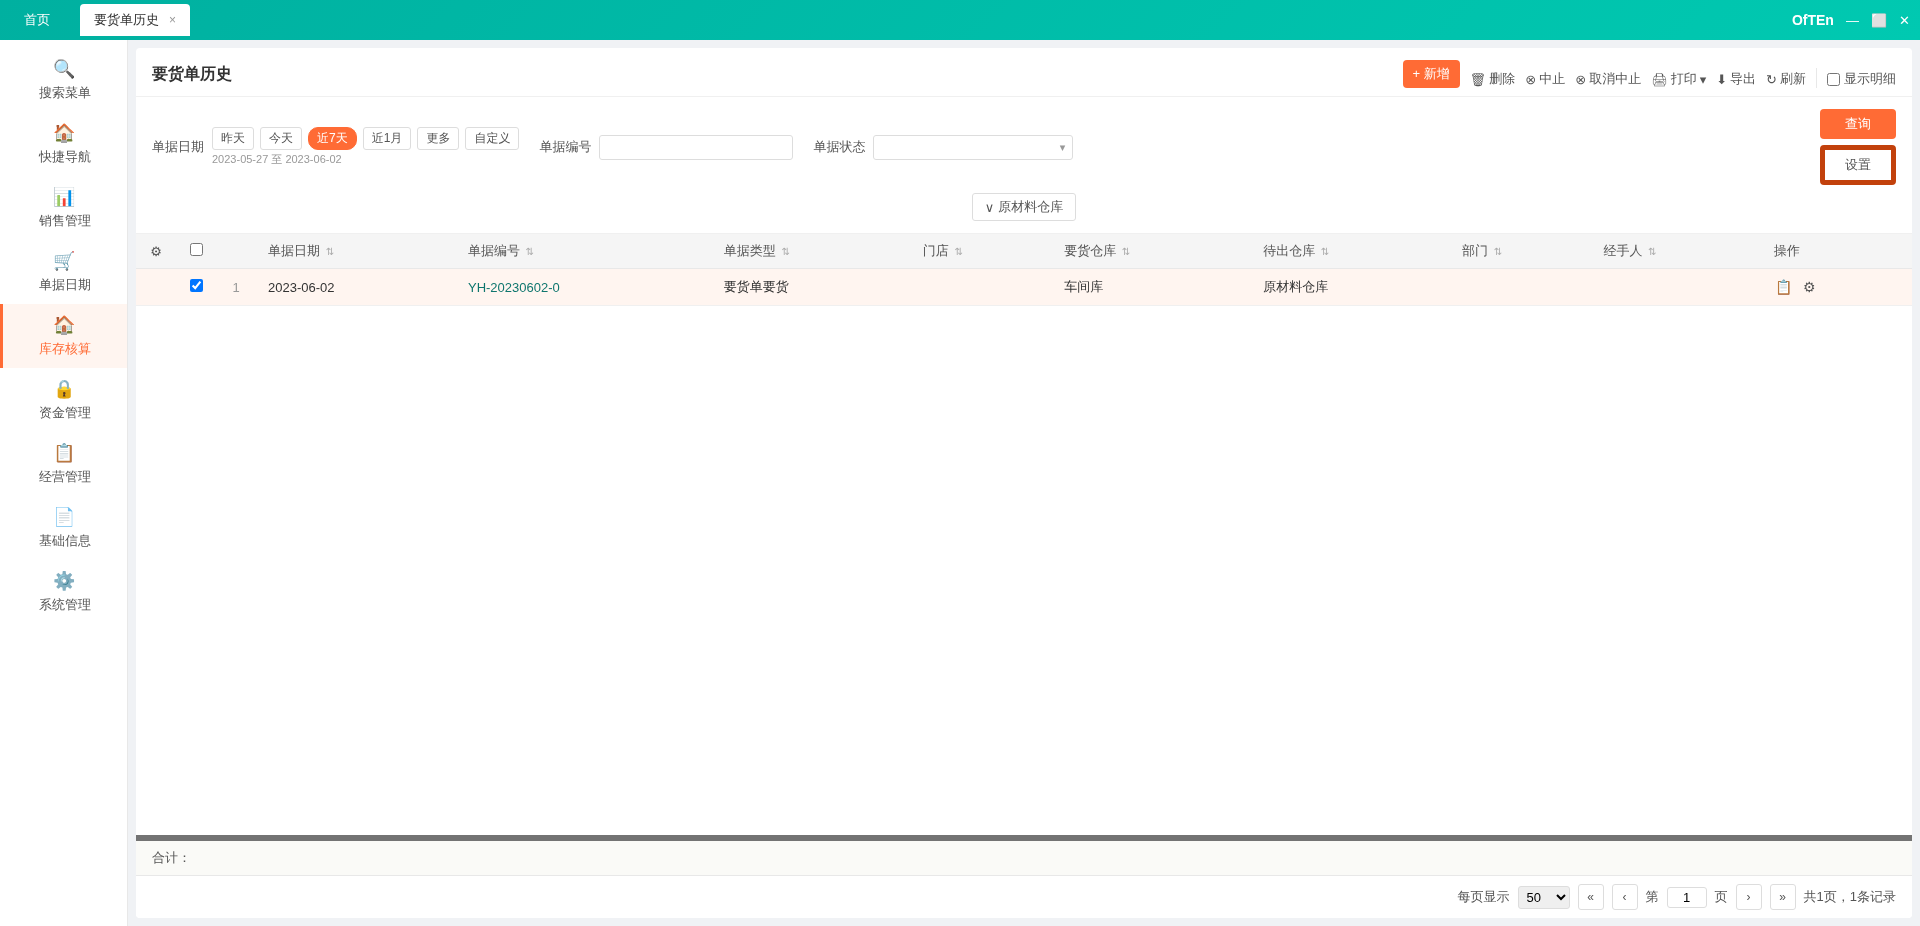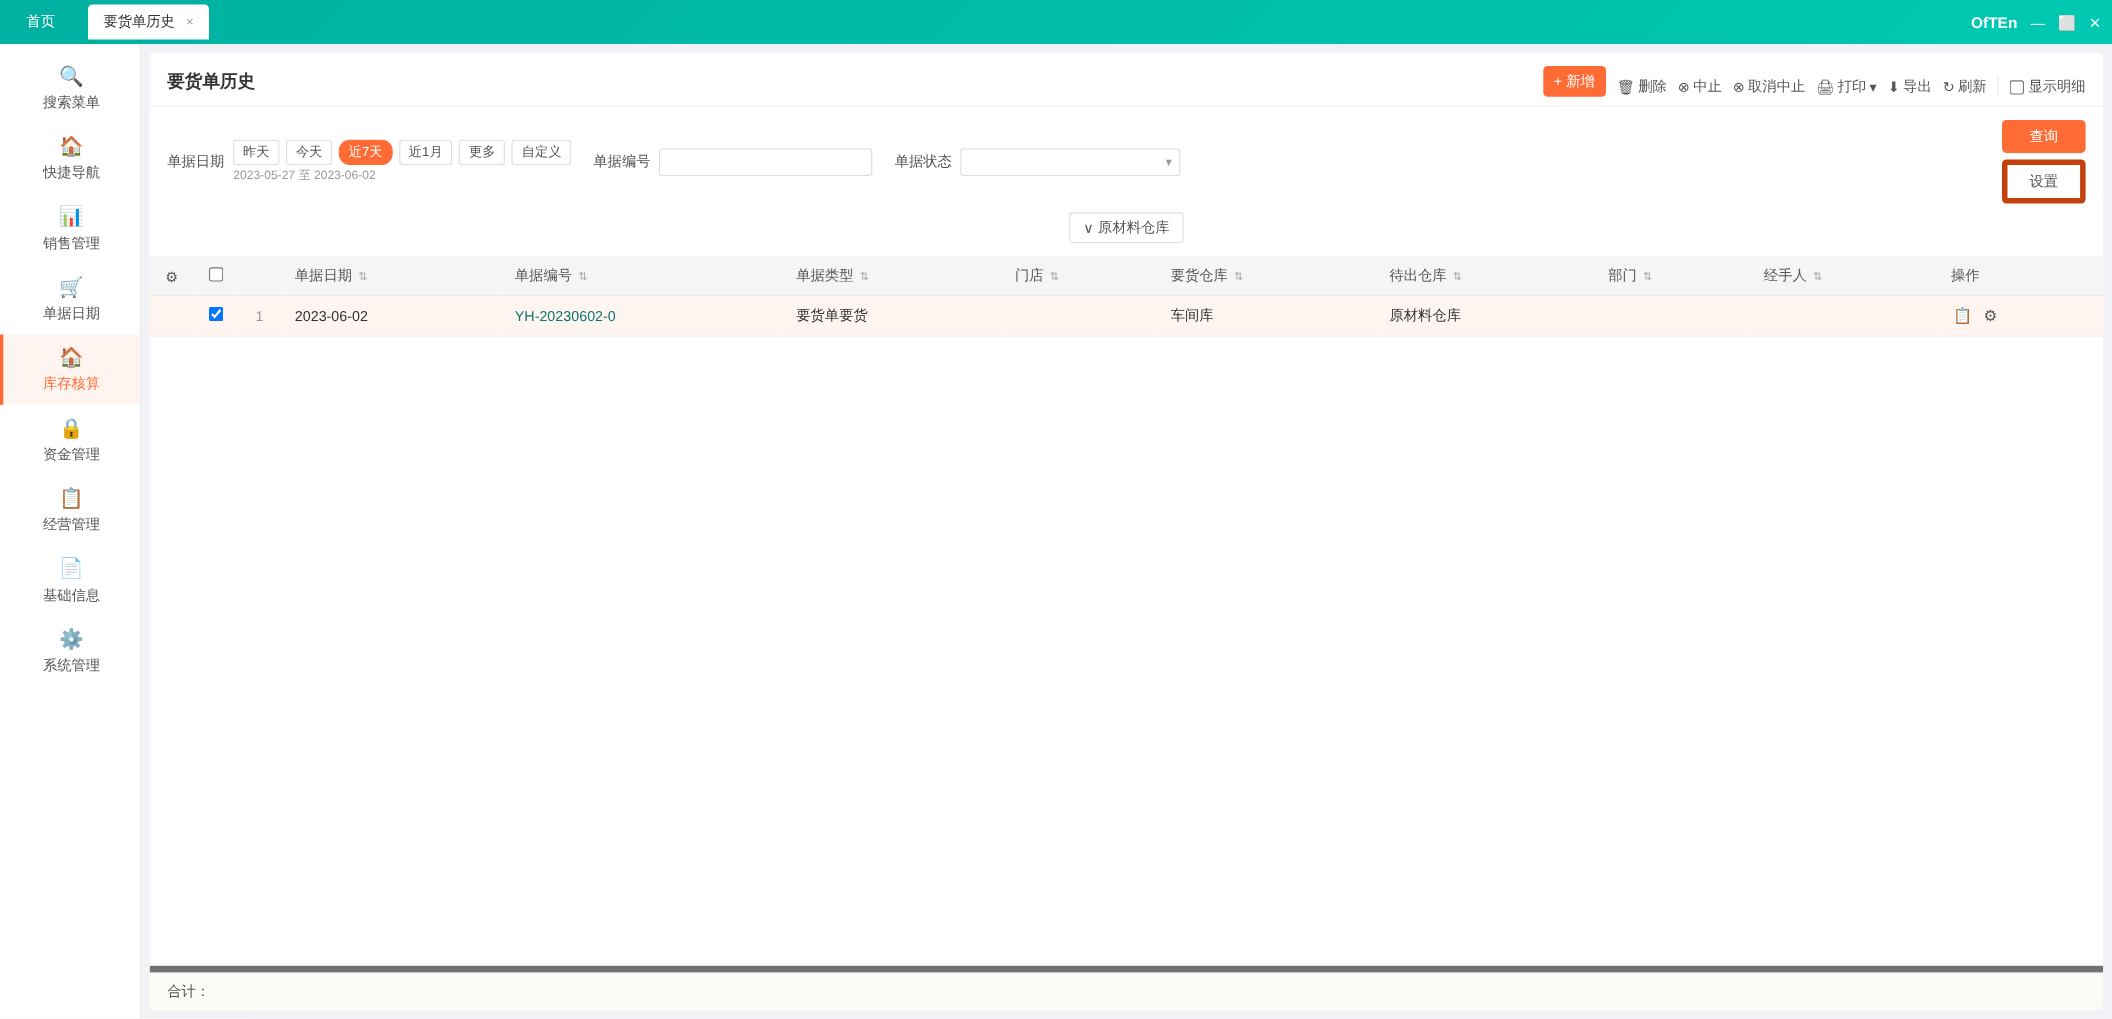--- a/index.html
+++ b/index.html
@@ -567,14 +567,31 @@
             </td>
           </tr>
         </tbody>
       </table>
     </div>
 
     <div class="table-footer">
       <span class="footer-total">合计：</span>
     </div>
 
+    <div class="pagination-bar">
+      <span>每页显示</span>
+      <select class="page-size-select">
+        <option value="50">50</option>
+        <option value="20">20</option>
+        <option value="100">100</option>
+        <option value="200">200</option>
+      </select>
+      <div class="page-btn">«</div>
+      <div class="page-btn">‹</div>
+      <span>第</span>
+      <input type="text" class="page-input" value="1" style="">
+      <span>页</span>
+      <div class="page-btn">›</div>
+      <div class="page-btn">»</div>
+      <span>共1页，1条记录</span>
+    </div>
   </div>
 </div>
 
 </body></html>

